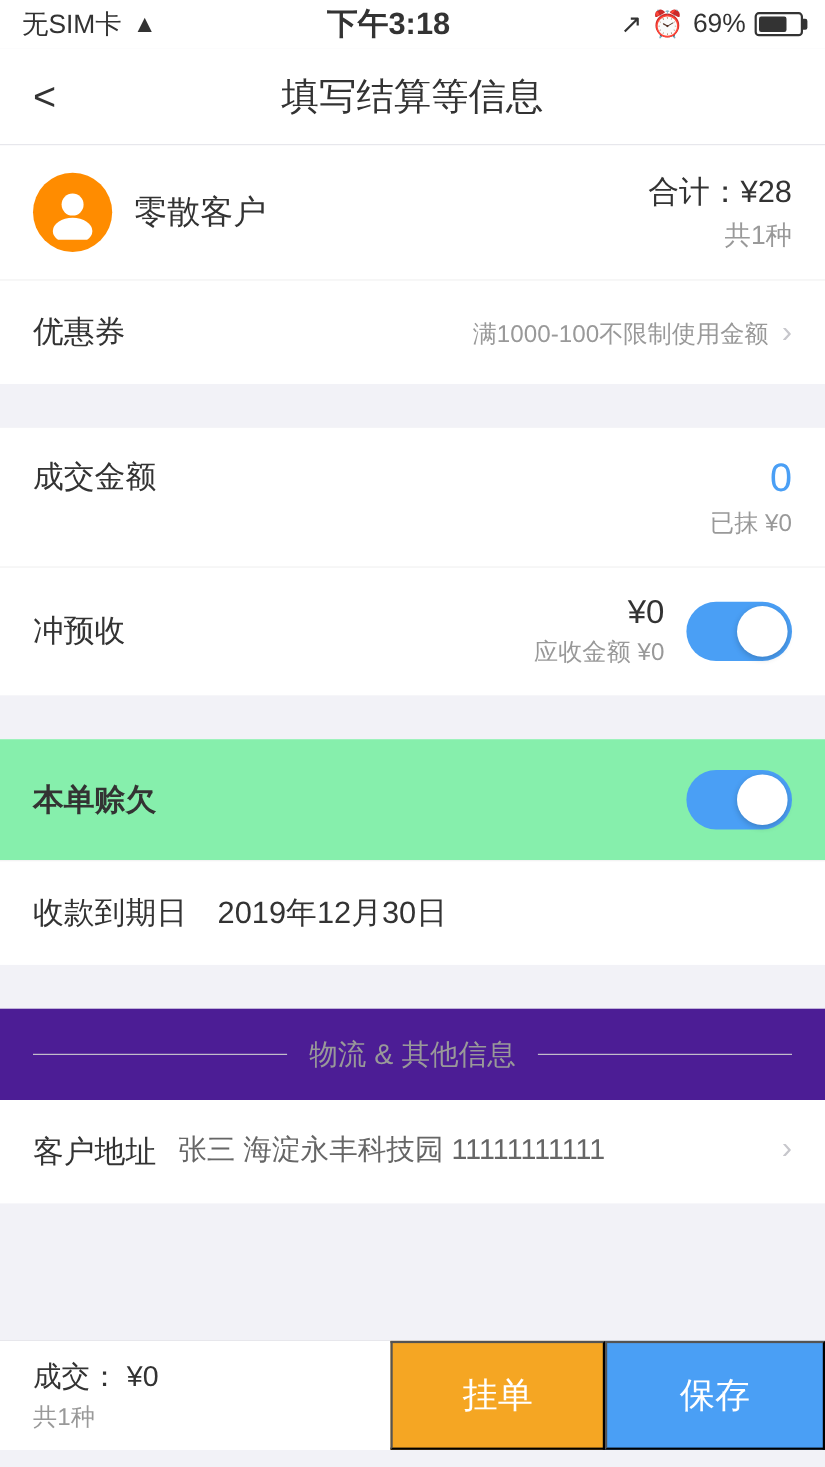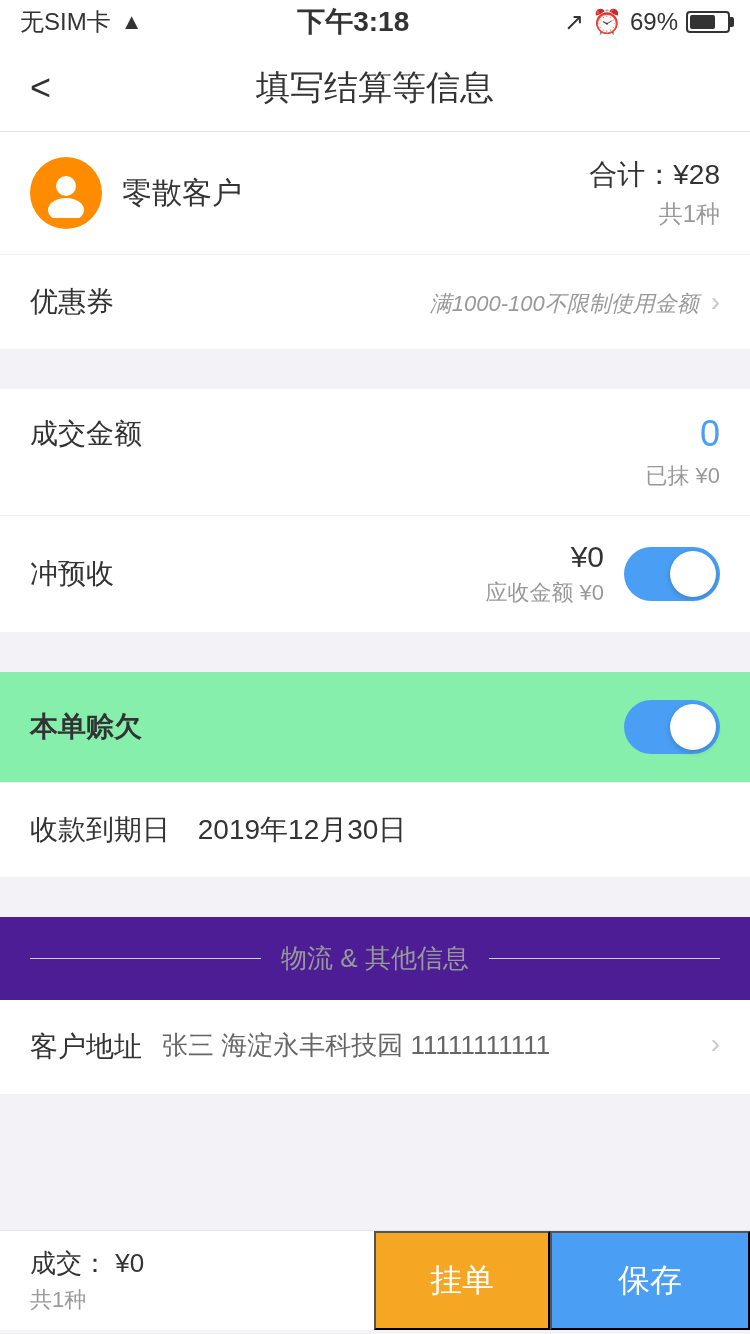--- a/index.html
+++ b/index.html
@@ -170,21 +170,20 @@
     }
     .coupon-discount {
       font-size: 32px;
       color: #333;
       font-weight: 500;
     }
     .coupon-desc {
       font-size: 22px;
       color: #999;
       margin-top: 4px;
-      font-style: italic;
     }
     .chevron-right {
       color: #c7c7cc;
       font-size: 28px;
     }
 
     
     .divider-section {
       height: 20px;
       background: #f2f2f7;
@@ -356,21 +355,21 @@
 
     
     .empty-space {
       background: #f2f2f7;
       height: 200px;
     }
 
     
     .bottom-bar {
       position: fixed;
-      bottom: 4px;
+      bottom: 16px;
       width: 750px;
       height: 100px;
       display: flex;
       align-items: stretch;
       background: #fff;
       border-top: 1px solid #e5e5ea;
     }
     .bottom-info {
       flex: 1;
       padding: 0 30px;
@@ -381,21 +380,21 @@
     .bottom-deal {
       font-size: 26px;
       color: #333;
     }
     .bottom-count {
       font-size: 22px;
       color: #999;
       margin-top: 4px;
     }
     .bottom-btn-hold {
-      width: 176px;
+      width: 195px;
       background: #f5a623;
       display: flex;
       align-items: center;
       justify-content: center;
       font-size: 32px;
       color: #fff;
       font-weight: 500;
       cursor: pointer;
     }
     .bottom-btn-save {

